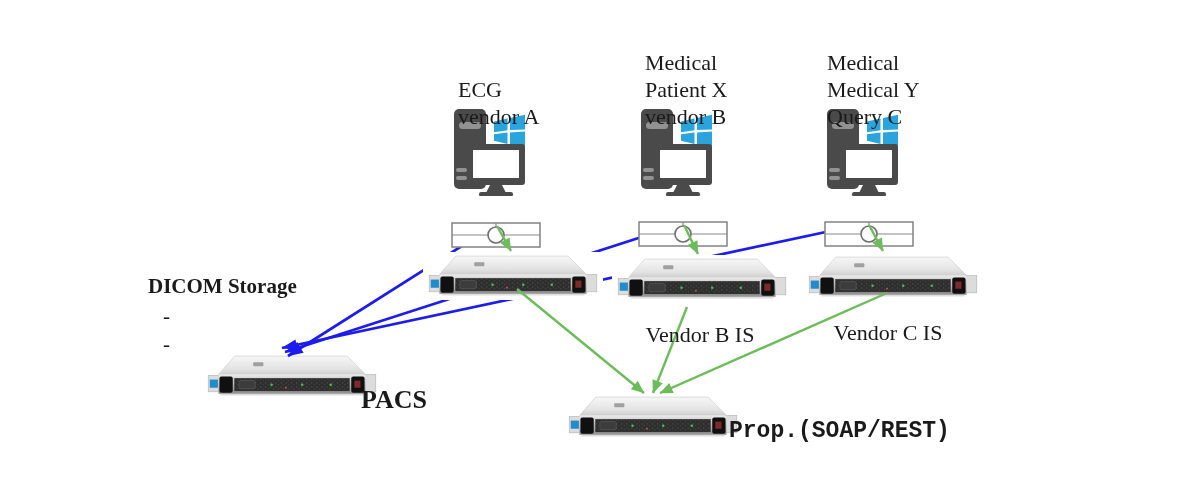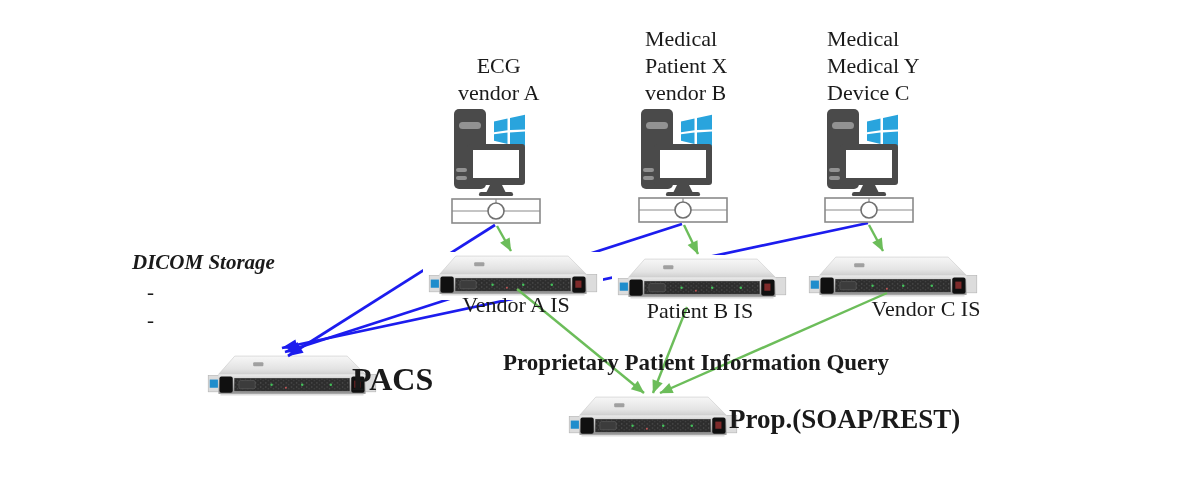--- a/index.html
+++ b/index.html
@@ -1,20 +1,20 @@
 <!DOCTYPE html>
 <html style="--arrow-blue: #1c1cee; --arrow-green: #6cbd5a; --windows-blue: #29a4dd; --icon-gray: #4a4a4a;"><head>
 <meta charset="utf-8">
 <style>
   html,body { margin:0; padding:0; background:#fff; }
   .stage {
     position:relative; width:1200px; height:487px; background:#ffffff;
     font-family:"Liberation Serif", serif; color:#1a1a1a; overflow:hidden;
   }
-  .abs { position:absolute; }
+  .abs { position:absolute;margin-top:24px; }
 
   
   .ws-label { font-size:22px; line-height:27px; white-space:nowrap; z-index:4; }
   .srv-label { font-size:22px; line-height:24px; white-space:nowrap; transform:translateX(-50%); z-index:4; }
   .bold-label { font-weight:bold; white-space:nowrap; z-index:4; }
   .dicom { width:200px; z-index:4; }
   .dicom-title { font-weight:bold; font-size:21px; line-height:26px; }
   .dicom-list { margin-top:3px; }
   .dicom-row { display:flex; font-size:21px; line-height:28px; }
   .dicom-dash { width:34px; padding-left:15px; box-sizing:border-box; }
@@ -183,48 +183,46 @@
     <svg width="90" height="88" viewBox="0 0 90 88">
         <use href="#icon-workstation"></use>
       </svg>
   </div>
   <div class="abs" style="left:824px; top:197px; z-index:2;">
     <svg width="90" height="26" viewBox="0 0 90 26">
         <use href="#icon-kbox"></use>
       </svg>
   </div>
 
-  <div class="abs ws-label" style="left:458px; top:52px;text-align:center;">
+  <div class="abs ws-label" style="left:458px; top:52px;">
     <div>ECG</div>
     <div>vendor A</div>
   </div>
   <div class="abs ws-label" style="left:645px; top:25px;">
     <div>Medical</div>
     <div>Patient X</div>
     <div>vendor B</div>
   </div>
   <div class="abs ws-label" style="left:827px; top:25px;">
     <div>Medical</div>
     <div>Medical Y</div>
-    <div>Device C</div>
-  </div>
-
-  <div class="abs srv-label" style="left:516px; top:293px;">Vendor A IS</div>
-  <div class="abs srv-label" style="left:700px; top:299px;">Patient B IS</div>
-  <div class="abs srv-label" style="left:926px; top:297px;text-align:right;">Vendor C IS</div>
-  <div class="abs bold-label" style="left:352px; top:361px; font-size:32px;text-align:right;">PACS</div>
-  <div class="abs bold-label" style="left:729px; top:404px; font-size:27px;">Prop.(SOAP/REST)</div>
-
-  <div class="abs dicom" style="left:132px; top:249px;font-style:italic;">
+    <div>Query C</div>
+  </div>
+
+  <div class="abs srv-label" style="left:700px; top:299px;">Vendor B IS</div>
+  <div class="abs srv-label" style="left:888px; top:297px;text-align:right;">Vendor C IS</div>
+  <div class="abs bold-label" style="left:361px; top:361px; font-size:26px;text-align:right;">PACS</div>
+  <div class="abs bold-label" style="left:729px; top:394px; font-size:23px;font-family:Liberation Mono, monospace;">Prop.(SOAP/REST)</div>
+
+  <div class="abs dicom" style="left:148px; top:249px;">
     <div class="dicom-title">DICOM Storage</div>
     <div class="dicom-list">
       <div class="dicom-row">
         <span class="dicom-dash">-</span>
       </div>
       <div class="dicom-row">
         <span class="dicom-dash">-</span>
       </div>
     </div>
   </div>
 
-  <div class="abs bold-label" style="left:503px; top:350px; font-size:23px;">Proprietary Patient Information Query</div>
 
 </div>
 
 </body></html>

